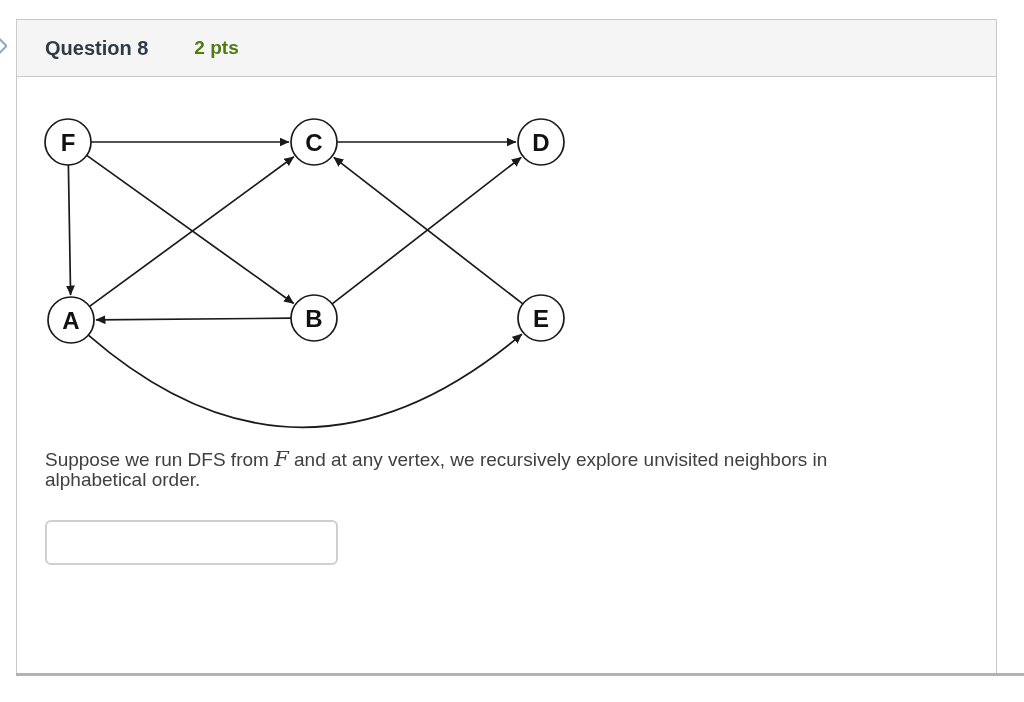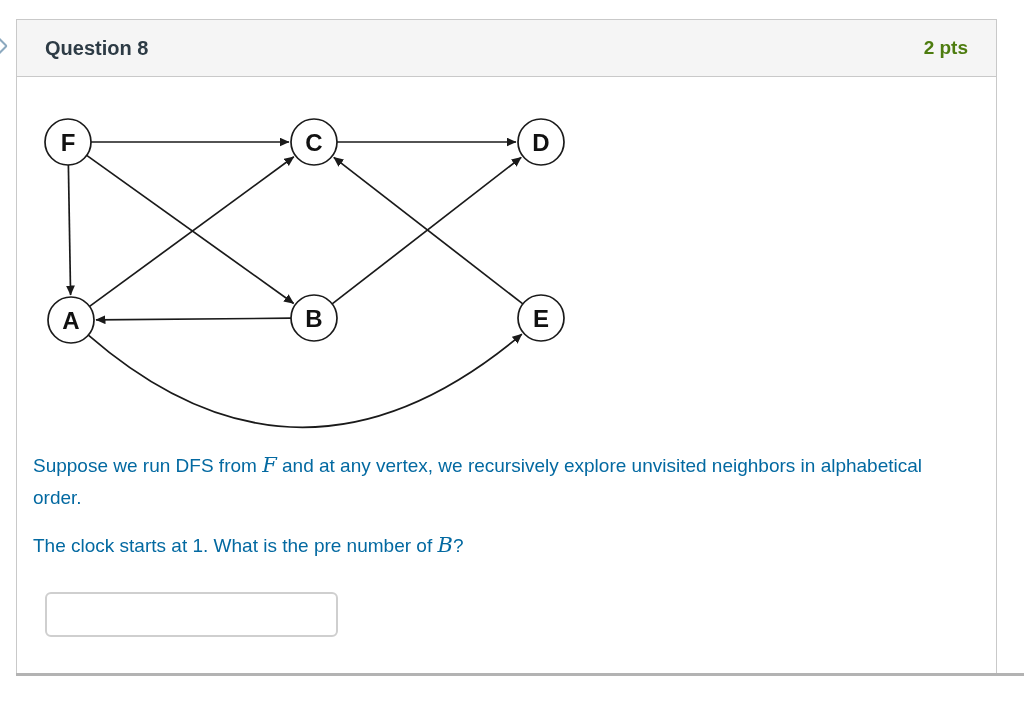--- a/index.html
+++ b/index.html
@@ -34,22 +34,22 @@
     border-left: 1px solid #c9c9c9;
     border-right: 1px solid #c9c9c9;
   }
   .card-header {
     height: 58px;
     background: #f5f5f5;
     border-top: 1px solid #c9c9c9;
     border-bottom: 1px solid #c9c9c9;
     display: flex;
     align-items: center;
-    justify-content: space-between;
     padding: 0 28px;
+    gap: 46px;
   }
   .question-title {
     font-size: 20px;
     font-weight: bold;
     color: #2d3b45;
   }
   .question-points {
     font-size: 19px;
     font-weight: bold;
     color: #4d7c0f;
@@ -59,23 +59,23 @@
     height: 595px;
     overflow: hidden;
   }
   #graph-svg {
     display: block;
     width: 981px;
     height: 370px;
   }
   .q-text {
     font-size: 19px;
-    line-height: 32px;
-    color: #0369a1;
-    margin: 2px 70px 0 16px;
+    line-height: 20px;
+    color: #404040;
+    margin: 2px 70px 0 28px;
   }
   .q-text.second { margin-top: 15px; }
   .math-var {
     font-family: "DejaVu Serif", serif;
     font-style: italic;
     font-size: 21px;
   }
   .answer-wrap { margin: 30px 0 0 28px; }
   .answer-input {
     width: 293px;
@@ -137,21 +137,20 @@
           <circle cx="70" cy="320" r="23" fill="#ffffff" stroke="#1a1a1a" stroke-width="1.7"></circle>
           <text x="70" y="320" dy="0.36em" text-anchor="middle" font-family="&quot;Liberation Sans&quot;, sans-serif" font-size="24" font-weight="bold" fill="#111111">A</text>
           <circle cx="313" cy="318" r="23" fill="#ffffff" stroke="#1a1a1a" stroke-width="1.7"></circle>
           <text x="313" y="318" dy="0.36em" text-anchor="middle" font-family="&quot;Liberation Sans&quot;, sans-serif" font-size="24" font-weight="bold" fill="#111111">B</text>
           <circle cx="540" cy="318" r="23" fill="#ffffff" stroke="#1a1a1a" stroke-width="1.7"></circle>
           <text x="540" y="318" dy="0.36em" text-anchor="middle" font-family="&quot;Liberation Sans&quot;, sans-serif" font-size="24" font-weight="bold" fill="#111111">E</text>
         </svg>
 
       <p class="q-text"><span>Suppose we run DFS from </span><span class="math-var">F</span><span> and at any vertex, we recursively explore unvisited neighbors in alphabetical order.</span></p>
 
-      <p class="q-text second"><span>The clock starts at 1. What is the pre number of </span><span class="math-var">B</span><span>?</span></p>
 
       <div class="answer-wrap">
         <input type="text" class="answer-input" value="" style="">
       </div>
 
     </div>
   </div>
 
   <div class="bottom-divider"></div>
 

